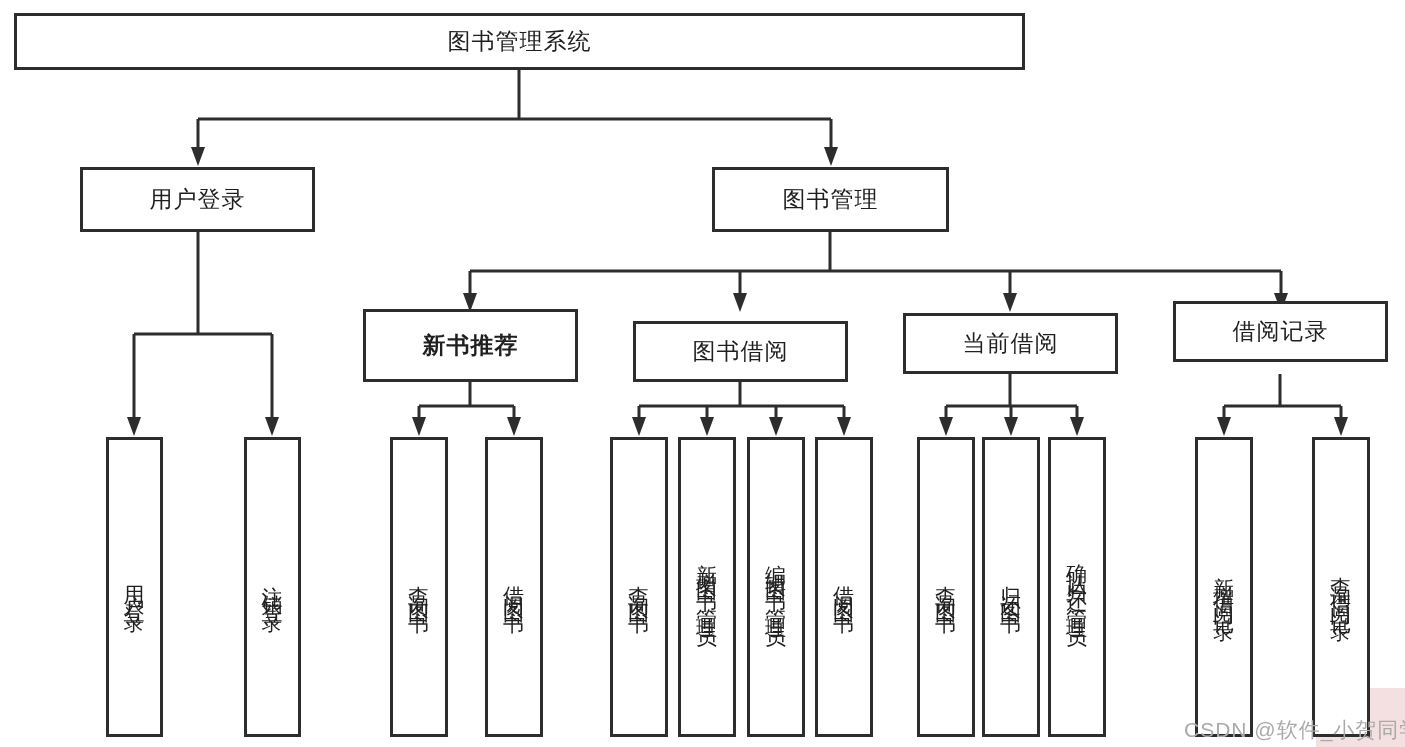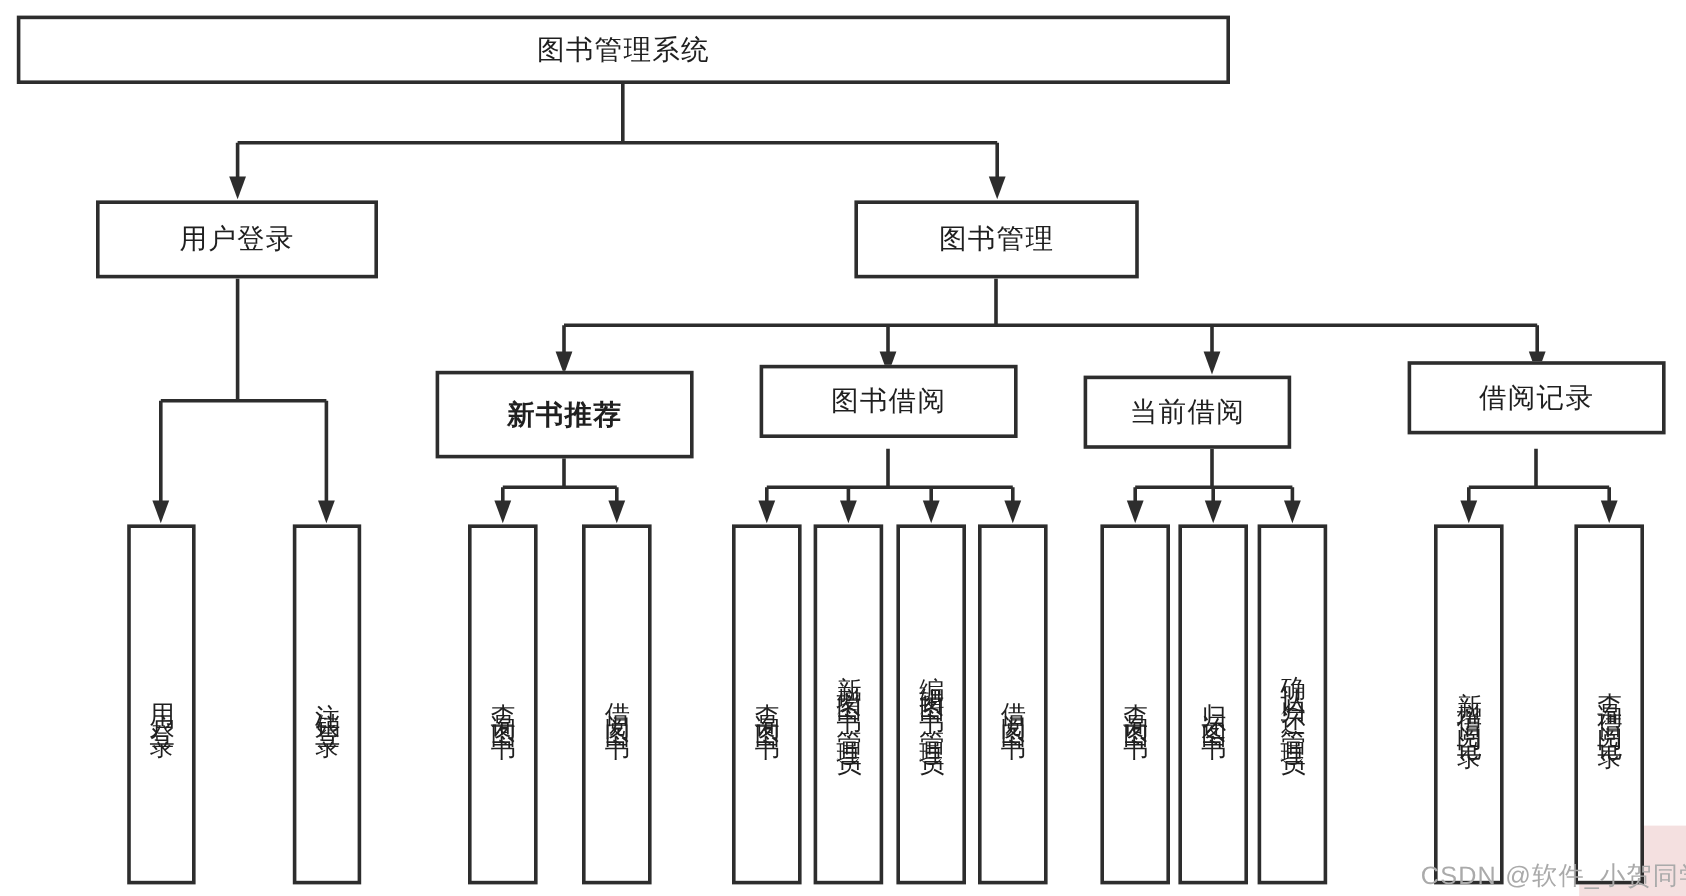--- a/index.html
+++ b/index.html
@@ -111,22 +111,22 @@
       <polygon points="1334,417 1348,417 1341,436"></polygon>
     </g>
   </svg>
 
   <div class="box hlabel" style="left:14px; top:13px; width:1011px; height:57px;">图书管理系统</div>
 
   <div class="box hlabel" style="left:80px; top:167px; width:235px; height:65px;">用户登录</div>
   <div class="box hlabel" style="left:712px; top:167px; width:237px; height:65px;text-align:center;">图书管理</div>
 
   <div class="box hlabel" style="left:363px; top:309px; width:215px; height:73px;font-weight:bold;">新书推荐</div>
-  <div class="box hlabel" style="left:633px; top:304px; width:215px; height:61px;">图书借阅</div>
-  <div class="box hlabel" style="left:903px; top:313px; width:173px; height:61px;">当前借阅</div>
+  <div class="box hlabel" style="left:633px; top:321px; width:215px; height:61px;">图书借阅</div>
+  <div class="box hlabel" style="left:903px; top:313px; width:215px; height:61px;">当前借阅</div>
   <div class="box hlabel" style="left:1173px; top:301px; width:215px; height:61px;">借阅记录</div>
 
   <div class="box leaf" style="left:106px; top:437px; width:57px; height:300px;">
     <span class="vtext">用户登录</span>
   </div>
   <div class="box leaf" style="left:244px; top:437px; width:57px; height:300px;">
     <span class="vtext">注销登录</span>
   </div>
 
   <div class="box leaf" style="left:390px; top:437px; width:58px; height:300px;">

